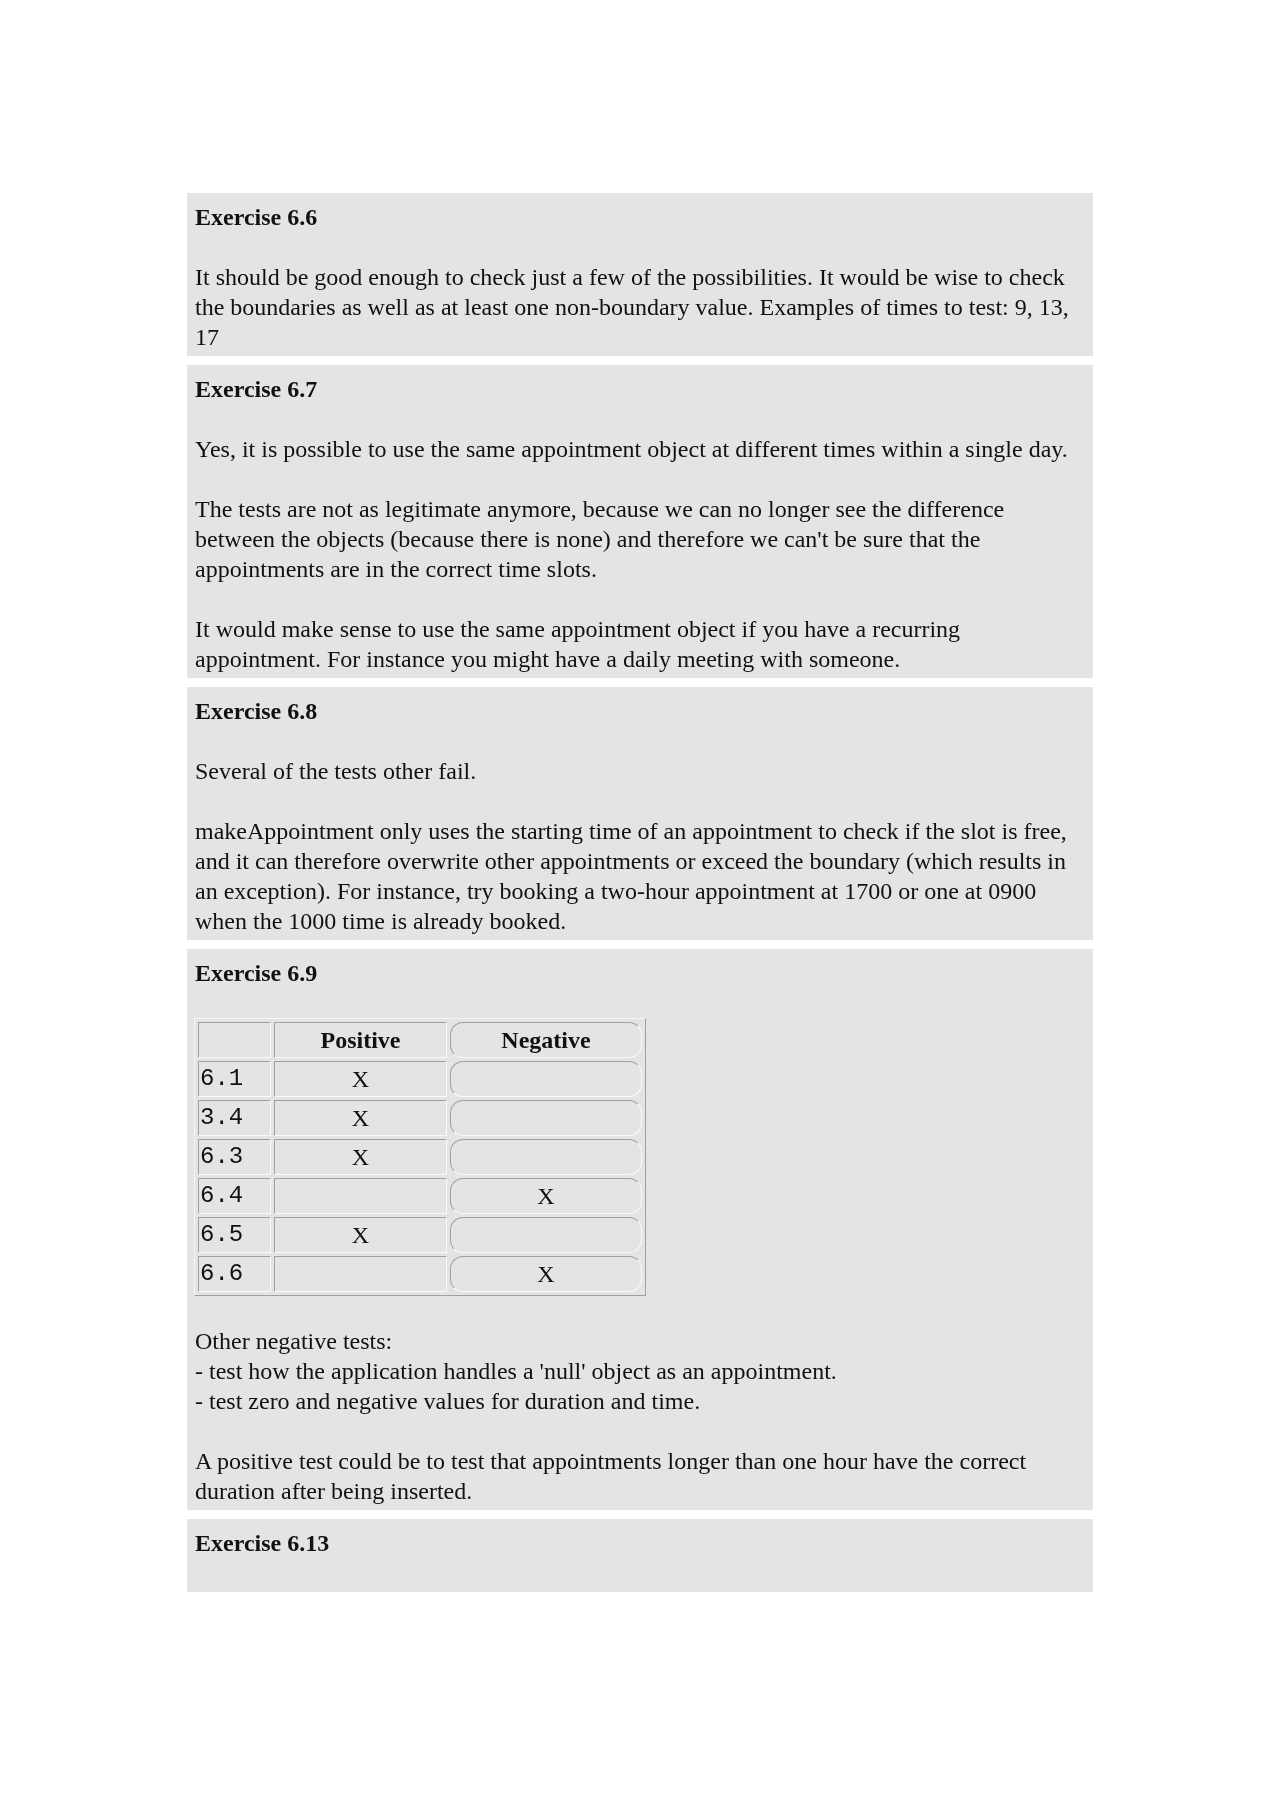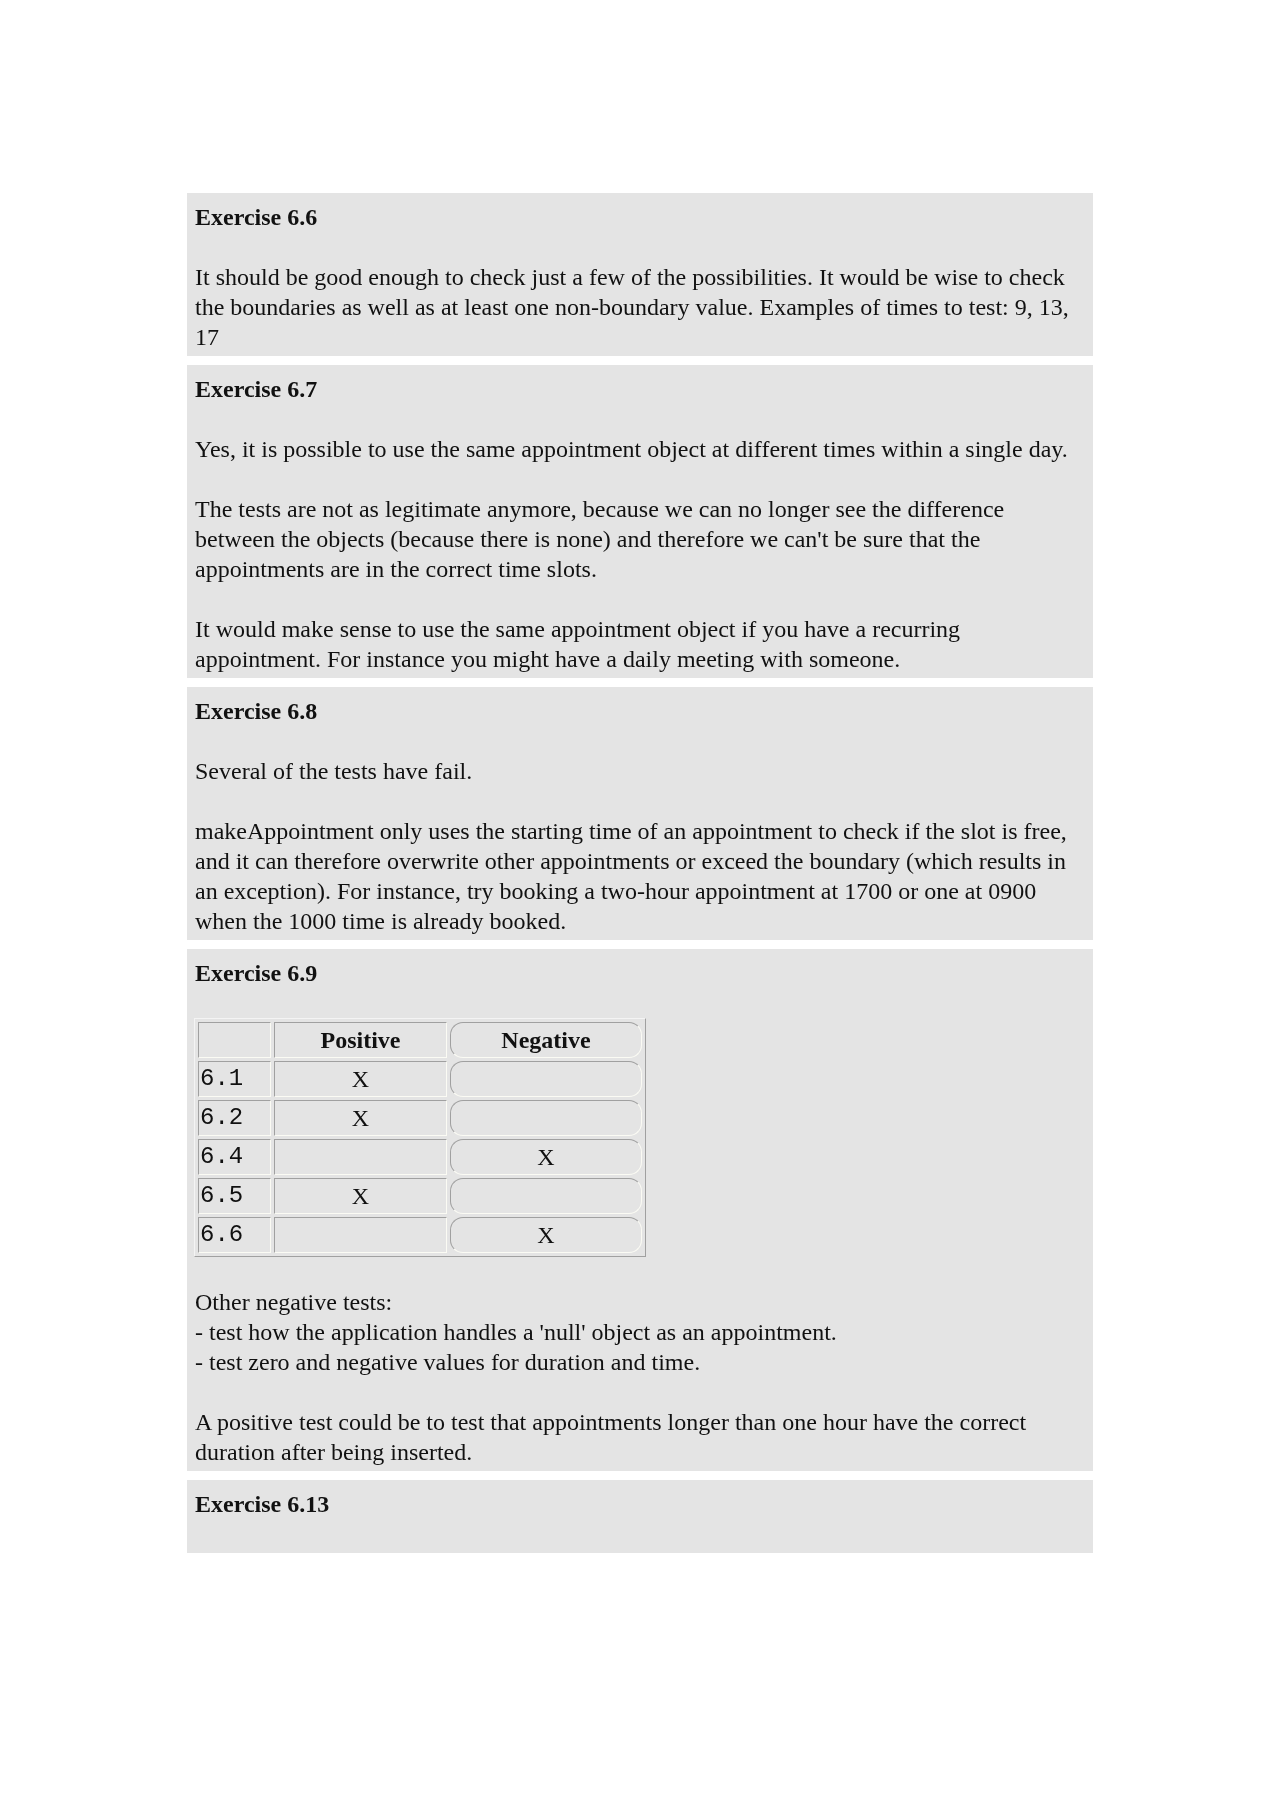--- a/index.html
+++ b/index.html
@@ -90,42 +90,47 @@
 
   <section class="exercise">
     <h2>Exercise 6.7</h2>
     <p>Yes, it is possible to use the same appointment object at different times within a single day.</p>
     <p>The tests are not as legitimate anymore, because we can no longer see the difference between the objects (because there is none) and therefore we can't be sure that the appointments are in the correct time slots.</p>
     <p>It would make sense to use the same appointment object if you have a recurring appointment. For instance you might have a daily meeting with someone.</p>
   </section>
 
   <section class="exercise">
     <h2>Exercise 6.8</h2>
-    <p>Several of the tests have fail.</p>
+    <p>Several of the tests other fail.</p>
     <p>makeAppointment only uses the starting time of an appointment to check if the slot is free, and it can therefore overwrite other appointments or exceed the boundary (which results in an exception). For instance, try booking a two-hour appointment at 1700 or one at 0900 when the 1000 time is already booked.</p>
   </section>
 
   <section class="exercise">
     <h2>Exercise 6.9</h2>
     <table class="answers">
       <thead>
         <tr>
           <th class="label-cell"></th>
           <th class="col-pos">Positive</th>
           <th class="col-neg">Negative</th>
         </tr>
       </thead>
       <tbody>
         <tr>
           <td class="label-cell">6.1</td>
           <td class="col-pos">X</td>
           <td class="col-neg"></td>
         </tr>
         <tr>
-          <td class="label-cell">6.2</td>
+          <td class="label-cell">3.4</td>
+          <td class="col-pos">X</td>
+          <td class="col-neg"></td>
+        </tr>
+        <tr>
+          <td class="label-cell">6.3</td>
           <td class="col-pos">X</td>
           <td class="col-neg"></td>
         </tr>
         <tr>
           <td class="label-cell">6.4</td>
           <td class="col-pos"></td>
           <td class="col-neg">X</td>
         </tr>
         <tr>
           <td class="label-cell">6.5</td>

